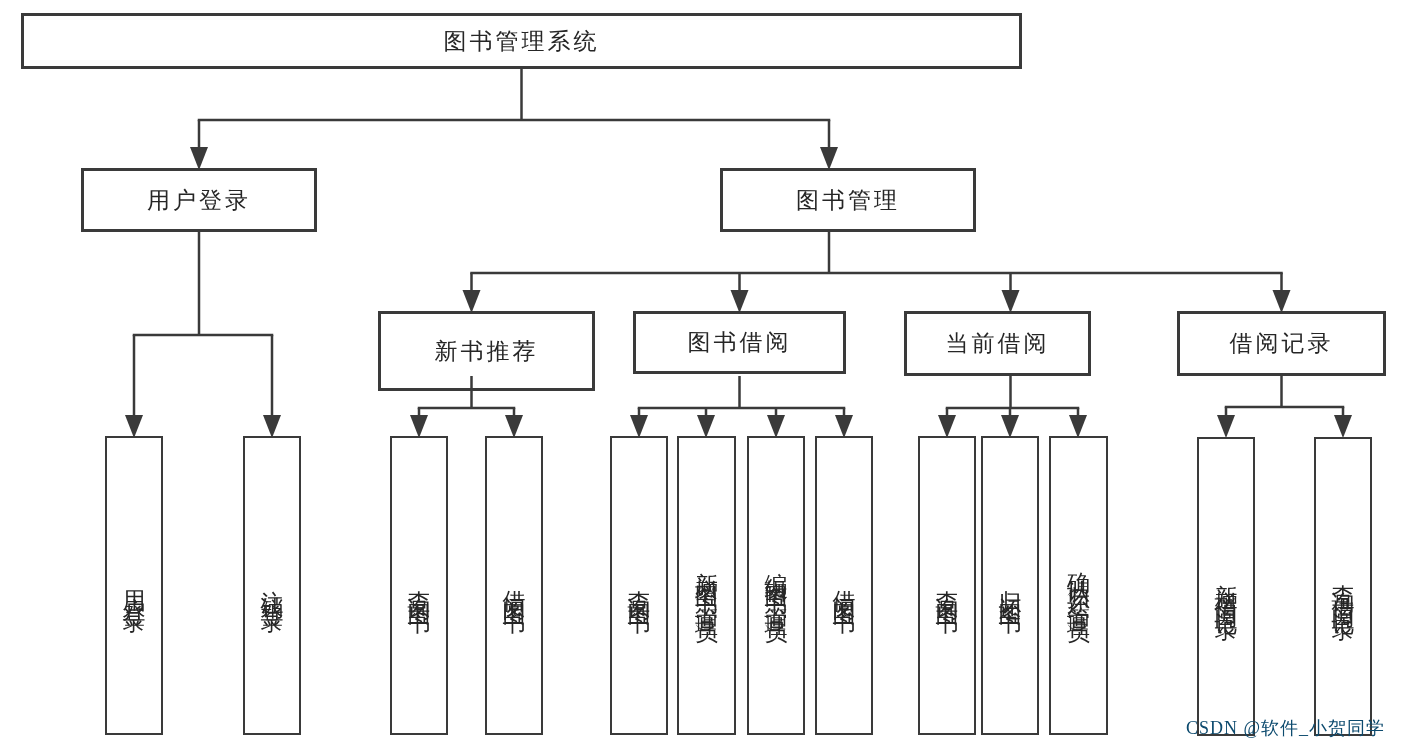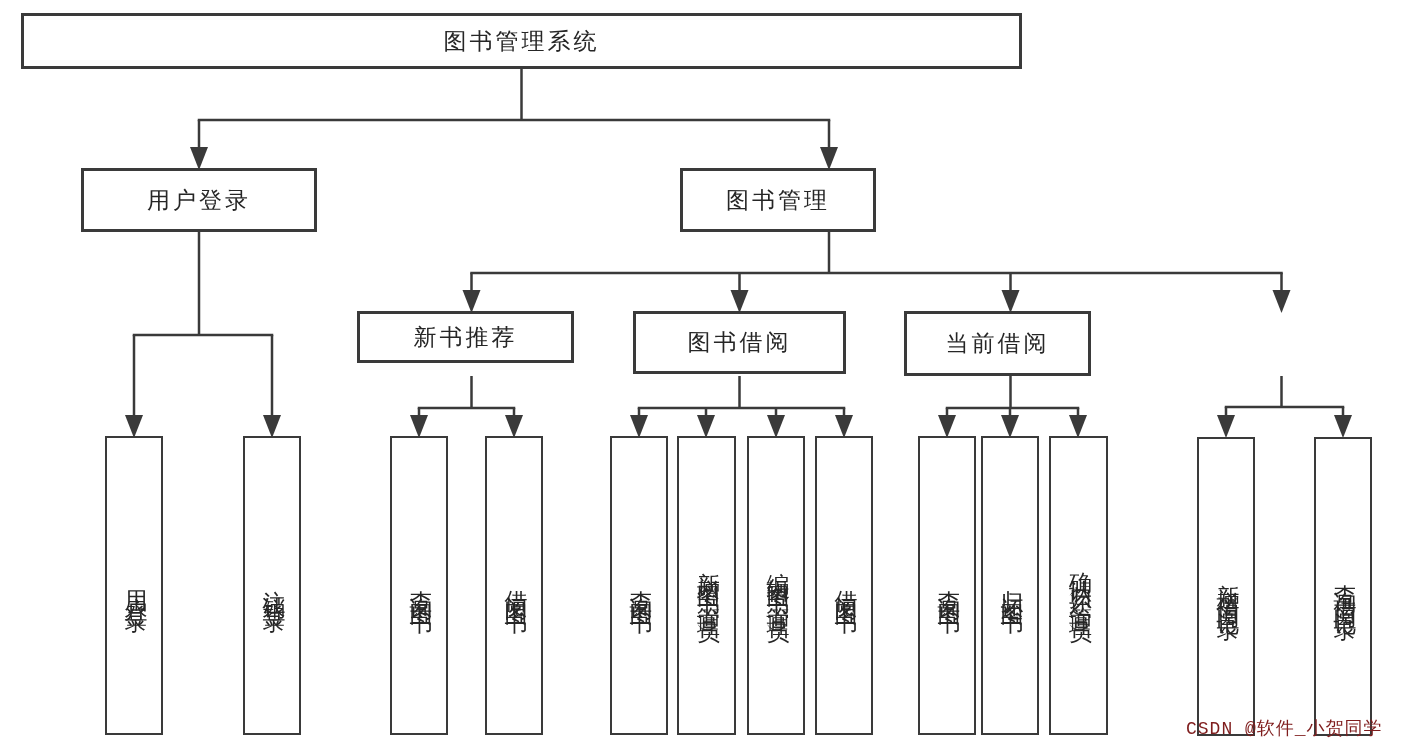--- a/index.html
+++ b/index.html
@@ -1,34 +1,34 @@
 <!DOCTYPE html>
 <html><head>
 <meta charset="utf-8">
 <style>
   html,body{margin:0;padding:0;background:#ffffff;}
   .canvas{
     position:relative;width:1405px;height:747px;background:#ffffff;overflow:hidden;
-    font-family:Liberation Mono, monospace;
+    font-family:Liberation Serif, serif;
   }
   .connectors{position:absolute;left:0;top:0;z-index:3;pointer-events:none;}
   .node{
     position:absolute;box-sizing:border-box;background:#ffffff;
     border:3px solid #3a3a3a;color:#262626;
     display:flex;align-items:center;justify-content:center;
     font-size:23px;letter-spacing:3px;z-index:2;white-space:nowrap;
   }
   .leaf{border-width:2.5px;}
   .leaf .vtext{
     writing-mode:vertical-rl;text-orientation:mixed;
     letter-spacing:7px;line-height:1;white-space:nowrap;
   }
   .watermark{
     position:absolute;left:1186px;top:716px;z-index:5;
-    color:#7f1d1d;font-size:18px;letter-spacing:1px;white-space:nowrap;
+    color:#0c4a6e;font-size:18px;letter-spacing:1px;white-space:nowrap;
   }
 </style>
 </head>
 <body>
 
 <div class="canvas">
 
   <svg class="connectors" width="1405" height="747" viewBox="0 0 1405 747">
     <g stroke="#3a3a3a" stroke-width="2.5" fill="none">
 
@@ -95,32 +95,35 @@
     </g>
   </svg>
 
   <div class="node" style="left:21px;top:13px;width:1001px;height:56px">
     <span>图书管理系统</span>
   </div>
 
   <div class="node" style="left:81px;top:168px;width:236px;height:64px">
     <span>用户登录</span>
   </div>
-  <div class="node" style="left:680px;top:168px;width:196px;height:64px">
+  <div class="node" style="left:720px;top:168px;width:256px;height:64px">
     <span>图书管理</span>
   </div>
 
-  <div class="node" style="left:357px;top:311px;width:217px;height:52px">
+  <div class="node" style="left:378px;top:311px;width:217px;height:80px">
     <span>新书推荐</span>
   </div>
   <div class="node" style="left:633px;top:311px;width:213px;height:63px">
     <span>图书借阅</span>
   </div>
   <div class="node" style="left:904px;top:311px;width:187px;height:65px">
     <span>当前借阅</span>
+  </div>
+  <div class="node" style="left:1177px;top:311px;width:209px;height:65px">
+    <span>借阅记录</span>
   </div>
 
   <div class="node leaf" style="left:105px;top:436px;width:58px;height:299px">
     <span class="vtext">用户登录</span>
   </div>
   <div class="node leaf" style="left:243px;top:436px;width:58px;height:299px">
     <span class="vtext">注销登录</span>
   </div>
 
   <div class="node leaf" style="left:390px;top:436px;width:58px;height:299px">

